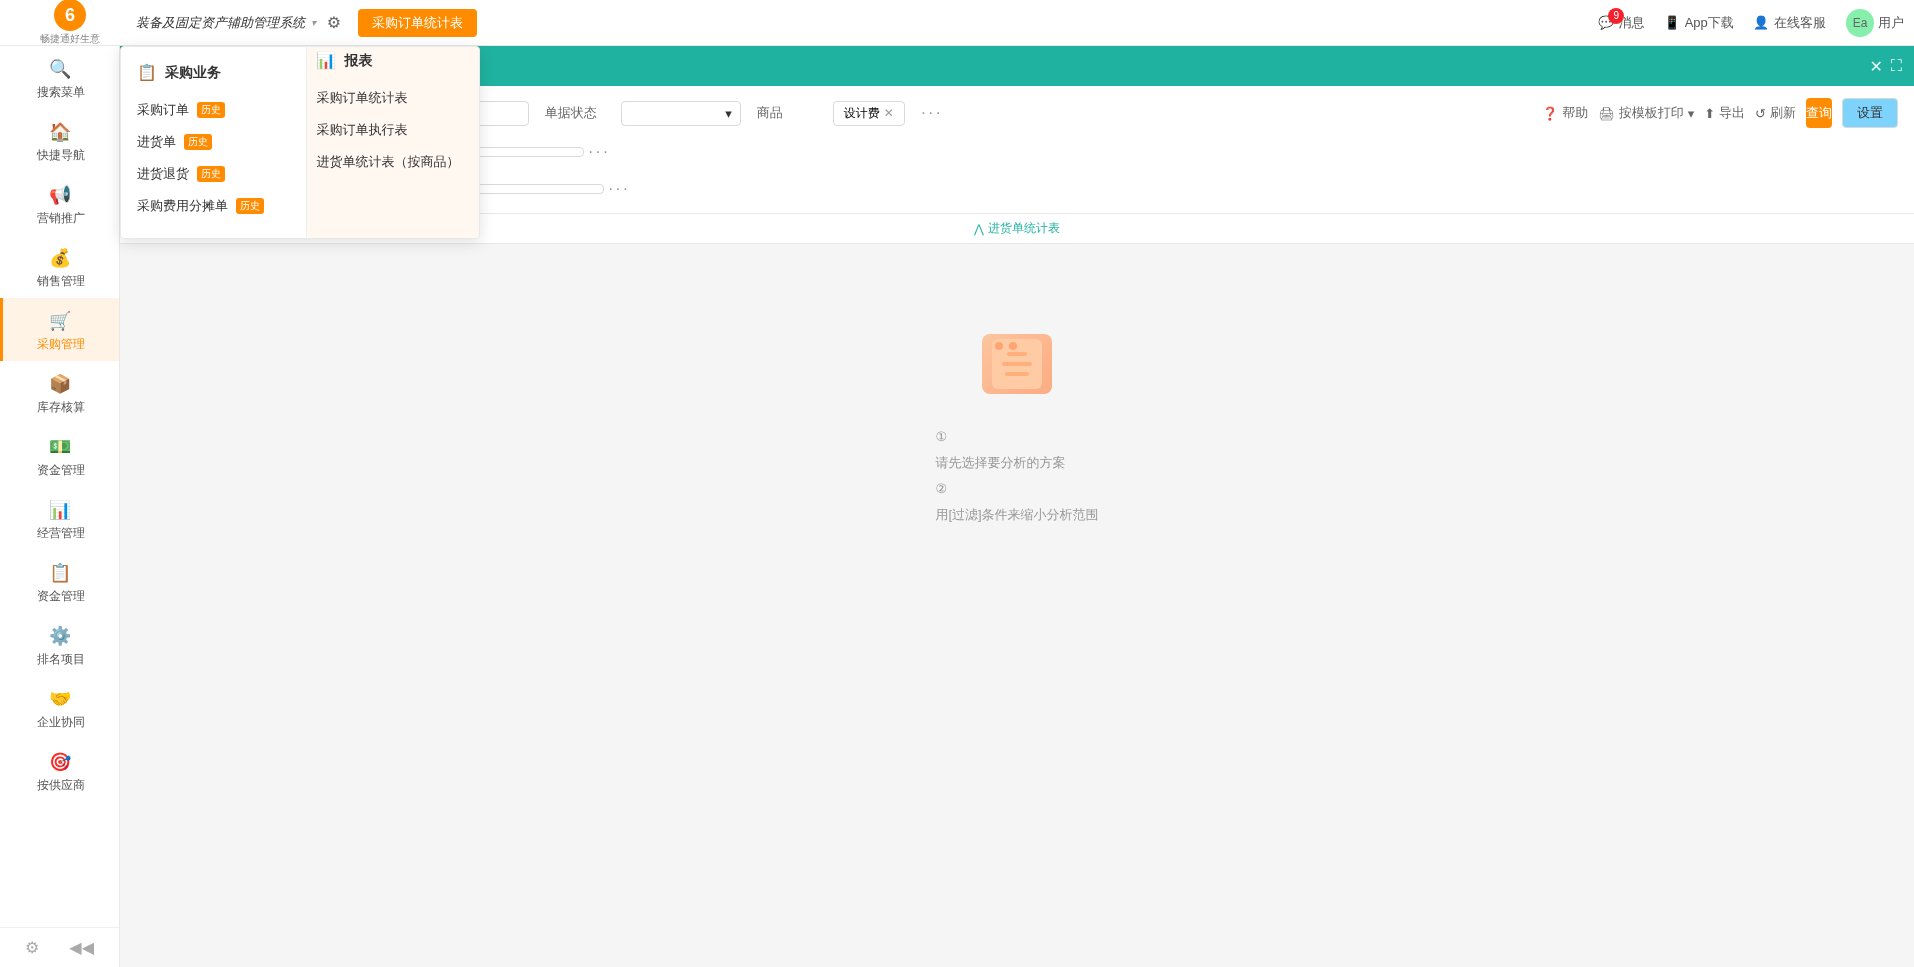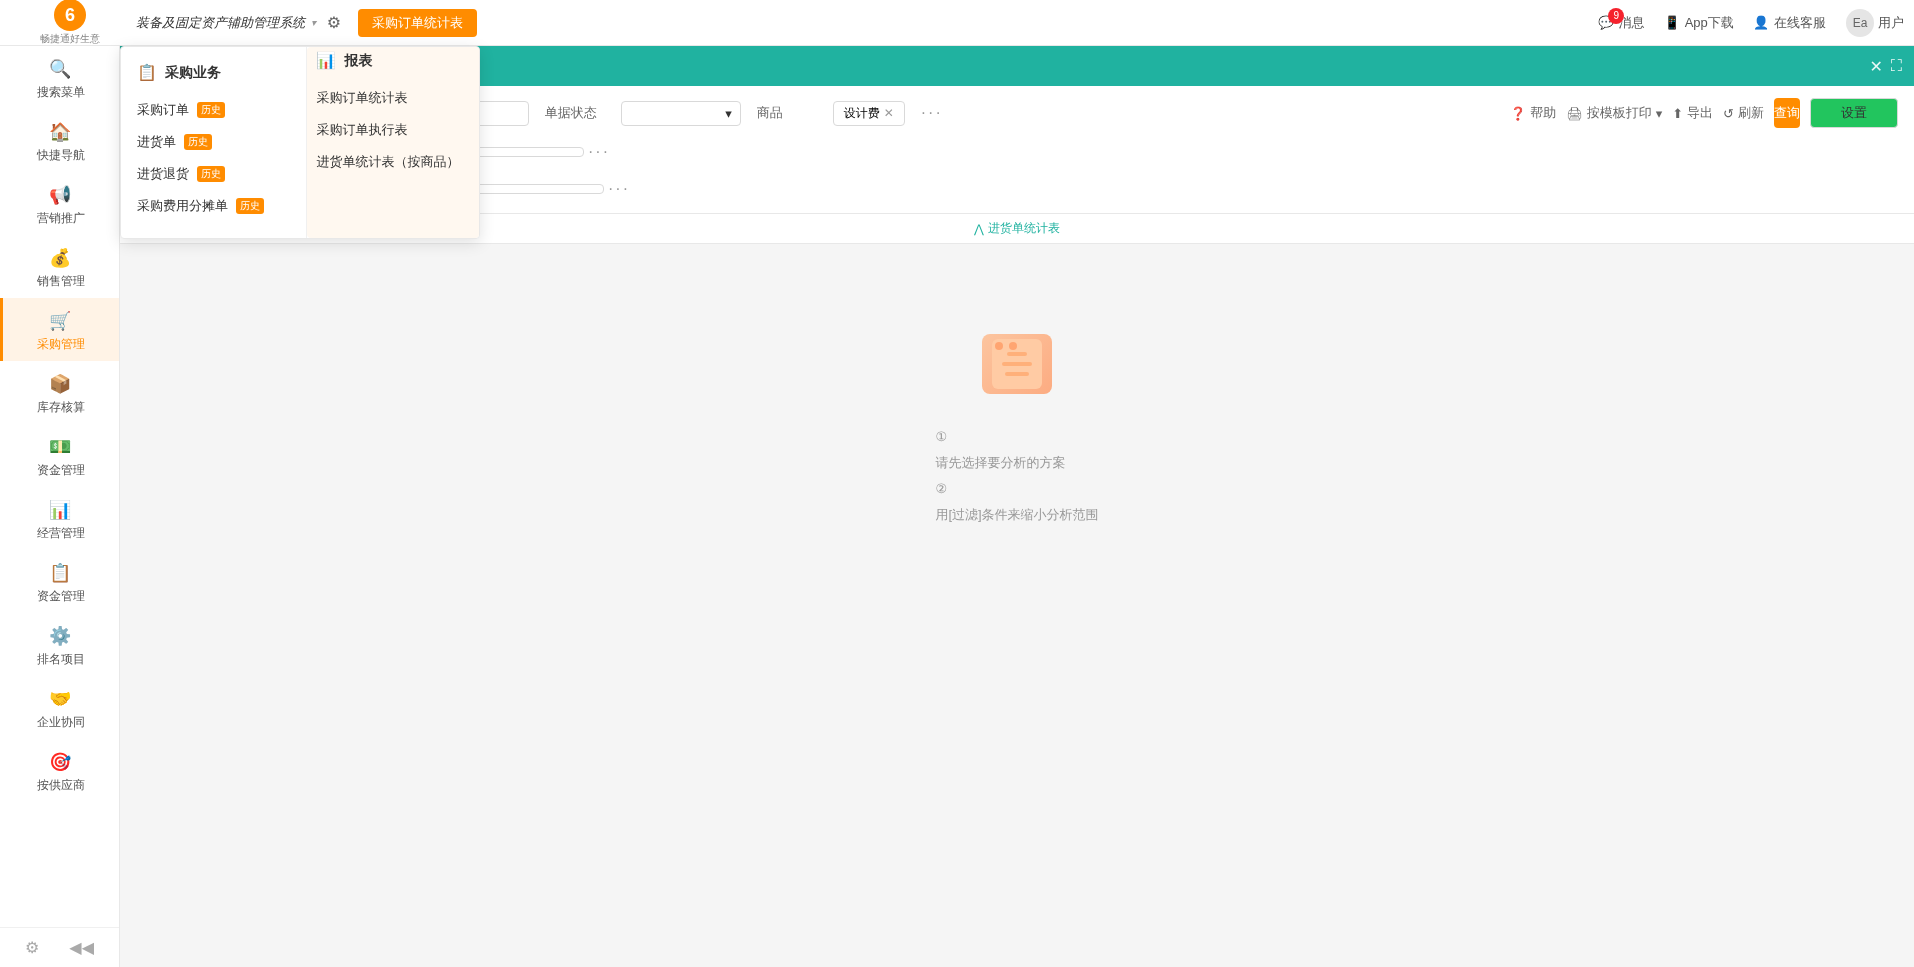--- a/index.html
+++ b/index.html
@@ -245,24 +245,24 @@
     .toolbar-btn-primary {
       background: #ff8c00;
       color: white;
       border: none;
       padding: 6px 0;
       border-radius: 4px;
       cursor: pointer;
       font-size: 13px;
     }
     .toolbar-btn-secondary {
-      background: #22c55e;
+      background: #7dd3fc;
       color: #333;
       border: 1px solid #d9d9d9;
-      padding: 5px 30px;
+      padding: 5px 14px;
       border-radius: 4px;
       cursor: pointer;
       font-size: 13px;
     }
 
     
     .collapse-bar {
       display: flex;
       align-items: center;
       justify-content: center;
@@ -396,21 +396,21 @@
     </div>
     <div class="topbar-right-item">
       <span>📱</span>
       <span>App下载</span>
     </div>
     <div class="topbar-right-item">
       <span>👤</span>
       <span>在线客服</span>
     </div>
     <div class="topbar-right-item">
-      <div style="width:28px;height:28px;border-radius:50%;background:#e5e5e5;display:flex;align-items:center;justify-content:center;font-size:12px;color:#666;">Ea</div>
+      <div style="width:28px;height:28px;border-radius:50%;background:#86efac;display:flex;align-items:center;justify-content:center;font-size:12px;color:#666;">Ea</div>
       <span>用户</span>
     </div>
   </div>
 </div>
 
 <div class="layout">
 
   <div class="sidebar">
     <div class="sidebar-item">
       <span class="icon">🔍</span>

